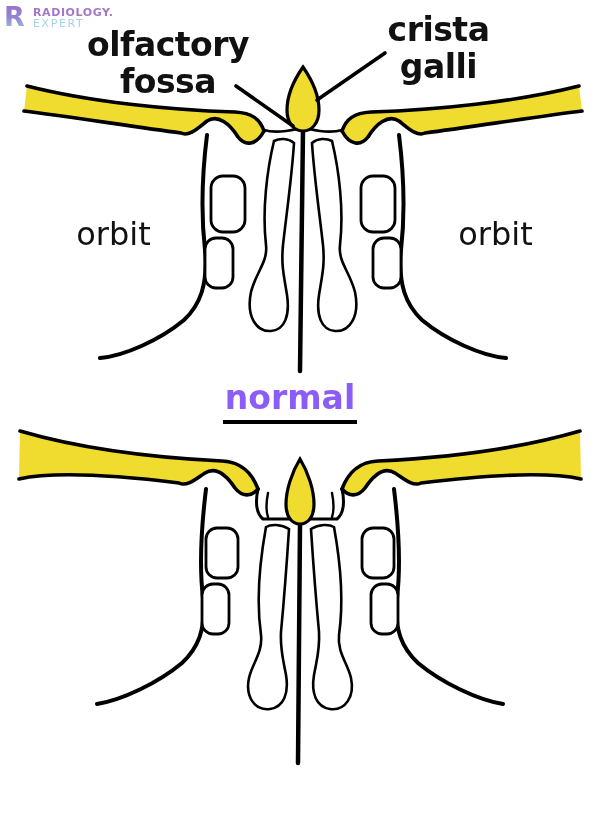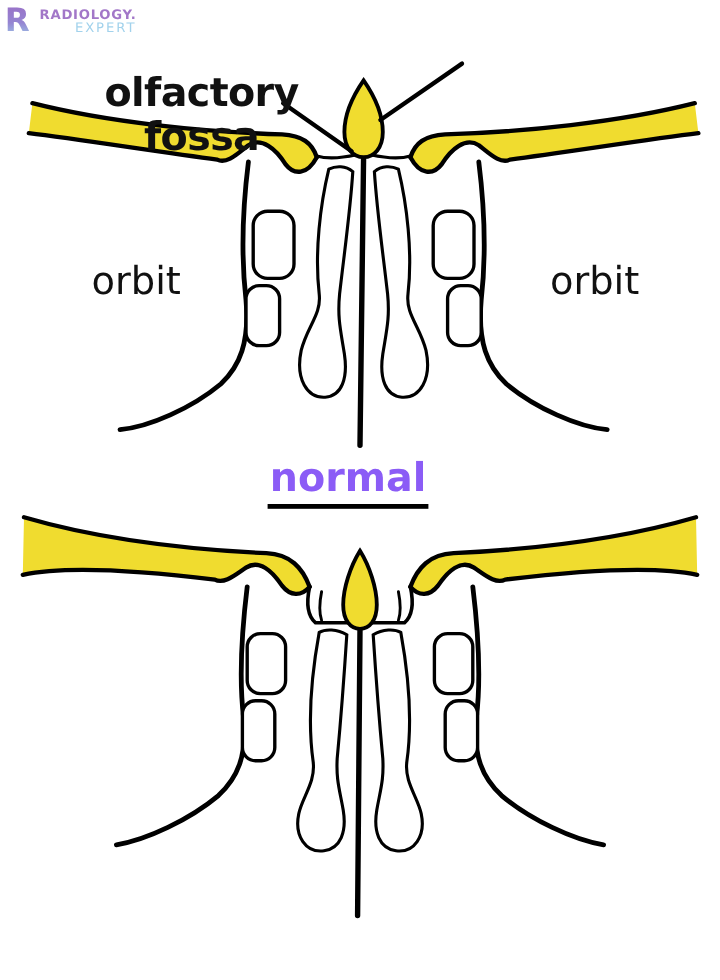--- a/index.html
+++ b/index.html
@@ -3,27 +3,27 @@
 <meta charset="utf-8">
 <style>
   html,body{margin:0;padding:0;background:#ffffff;}
   .page{
     position:relative;width:600px;height:817px;background:#ffffff;overflow:hidden;
     font-family:"DejaVu Sans","Liberation Sans",sans-serif;
   }
   .art{position:absolute;left:0;top:0;width:600px;height:817px;}
   
   .logo{position:absolute;left:5px;top:4px;display:flex;align-items:flex-start;gap:3px;}
-  .logo-text{display:flex;flex-direction:column;line-height:11px;padding-top:3px;text-align:right;}
+  .logo-text{display:flex;flex-direction:column;line-height:11px;padding-top:3px;}
   .logo-line1{font-size:11px;font-weight:bold;letter-spacing:0.6px;color:#a277c8;}
   .logo-line2{font-size:11px;font-weight:normal;letter-spacing:1.6px;color:#a2d2ec;}
   
   .lbl{position:absolute;color:#111;text-align:center;}
   .lbl-bold{font-weight:bold;font-size:33px;line-height:37px;letter-spacing:-0.5px;}
-  .lbl-olfactory{left:63px;top:26px;width:210px;margin-top:32px;}
+  .lbl-olfactory{left:63px;top:26px;width:210px;}
   .lbl-crista{left:356px;top:11px;width:165px;}
   .lbl-orbit{font-size:32px;width:125px;top:215px;}
   .lbl-orbit-left{left:51px;}
   .lbl-orbit-right{left:433px;}
   .caption{position:absolute;font-weight:bold;font-size:33px;white-space:nowrap;text-align:center;color:#8b5cf6;}
   .caption-normal{left:140px;top:378px;width:300px;}
   .caption-deep{left:105px;top:762px;width:440px;}
   .underlined{display:inline-block;border-bottom:4px solid #000;padding:0 2px 3px 2px;}
 </style>
 </head>
@@ -105,20 +105,21 @@
       <path d="M 266 527 C 260 560, 256 600, 261 635 C 263 652, 252 664, 249 678 C 245 697, 255 711, 270 709 C 284 707, 289 693, 286 675 C 283 658, 280 650, 281 632 C 284 600, 287 560, 289 529 C 281 524, 271 524, 266 527 Z" fill="#fff" stroke="#000" stroke-width="2.6"></path>
       <path d="M 334 527 C 340 560, 344 600, 339 635 C 337 652, 348 664, 351 678 C 355 697, 345 711, 330 709 C 316 707, 311 693, 314 675 C 317 658, 320 650, 319 632 C 316 600, 313 560, 311 529 C 319 524, 329 524, 334 527 Z" fill="#fff" stroke="#000" stroke-width="2.6"></path>
 
       <path d="M 300 524 L 298 763" fill="none" stroke="#000" stroke-width="4.5" stroke-linecap="round"></path>
 
       <path d="M 300 459 C 308 472, 314 490, 314 504 C 314 517, 308 524, 300 524 C 292 524, 286 517, 286 504 C 286 490, 292 472, 300 459 Z" fill="#F0DC2F" stroke="#000" stroke-width="3.2"></path>
     </g>
   </svg>
 
   <div class="lbl lbl-bold lbl-olfactory">olfactory fossa</div>
+  <div class="lbl lbl-bold lbl-crista">crista galli</div>
   <div class="lbl lbl-orbit lbl-orbit-left">orbit</div>
   <div class="lbl lbl-orbit lbl-orbit-right">orbit</div>
 
   <div class="caption caption-normal">
     <span class="underlined">normal</span>
   </div>
 
 </div>
 
 </body></html>

